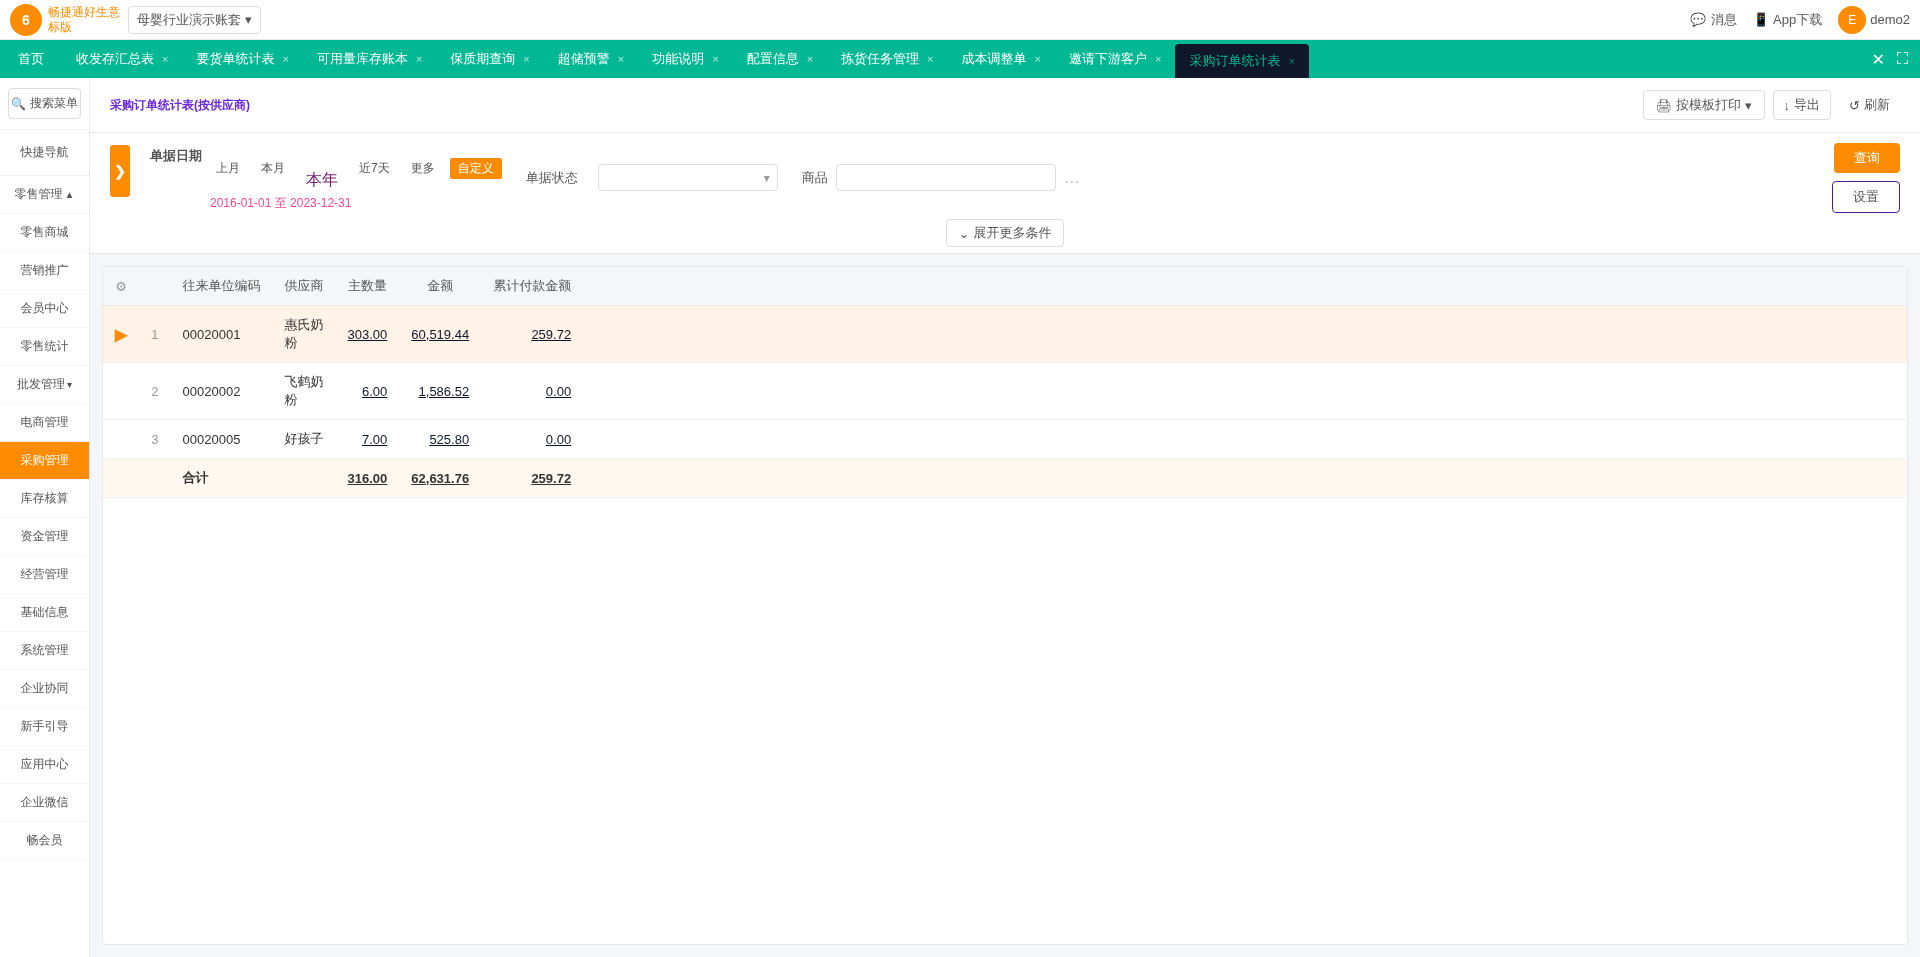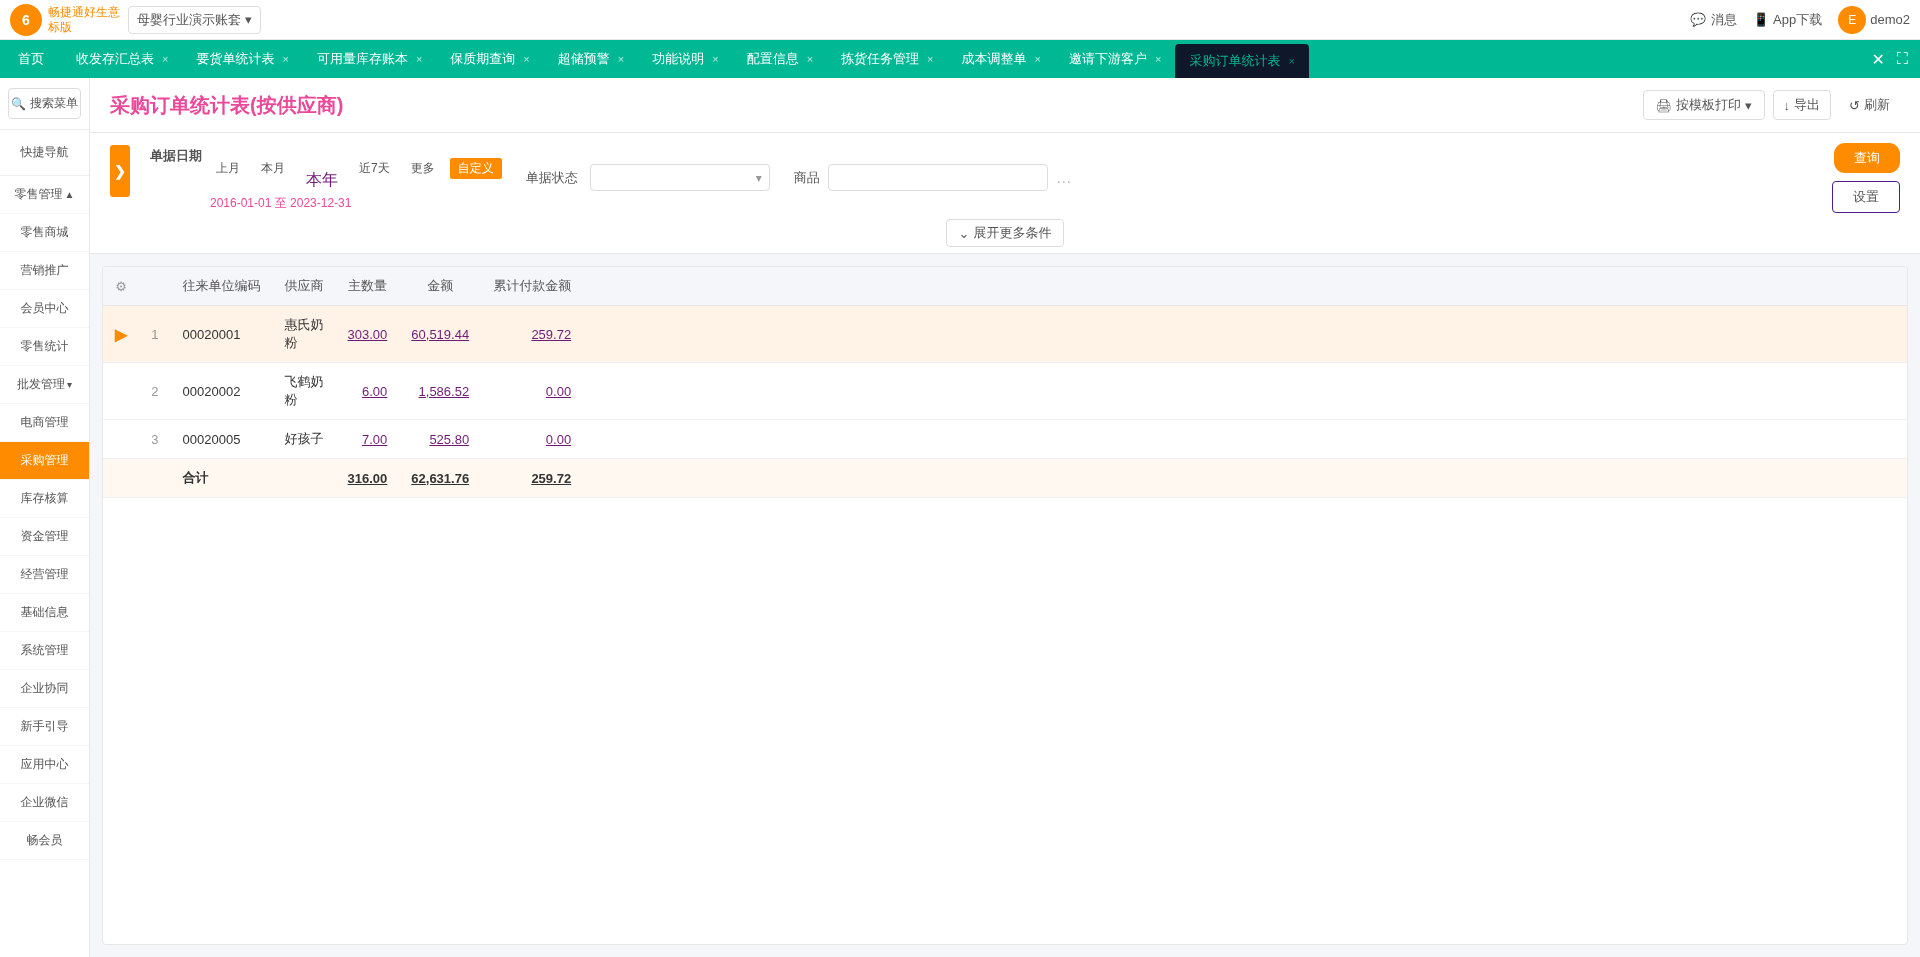--- a/index.html
+++ b/index.html
@@ -37,41 +37,41 @@
     .sidebar-item { padding: 10px 0; text-align: center; cursor: pointer; font-size: 12px; color: #555; border-bottom: 1px solid #f5f5f5; }
     .sidebar-item.active { color: #fff; background: #ff8c00; }
     .sidebar-item-label { display: flex; align-items: center; justify-content: center; gap: 2px; }
     .sidebar-item .arrow { font-size: 10px; }
 
     
     .content-area { flex: 1; overflow: auto; display: flex; flex-direction: column; background: #f5f6fa; }
 
     
     .page-header { background: #fff; padding: 12px 20px 0 20px; border-bottom: 1px solid #e8e8e8; flex-shrink: 0; display: flex; align-items: center; justify-content: space-between; }
-    .page-title { font-size: 20px; font-weight: bold; color: #ec4899; padding-bottom: 12px; }
+    .page-title { font-size: 12px; font-weight: bold; color: #6d28d9; padding-bottom: 12px; }
     .page-actions { display: flex; align-items: center; gap: 8px; padding-bottom: 12px; }
     .btn-print { display: flex; align-items: center; gap: 4px; padding: 5px 12px; border: 1px solid #ddd; border-radius: 4px; background: #fff; cursor: pointer; font-size: 13px; color: #555; }
     .btn-export { display: flex; align-items: center; gap: 4px; padding: 5px 10px; border: 1px solid #ddd; border-radius: 4px; background: #fff; cursor: pointer; font-size: 13px; color: #555; }
     .btn-refresh { display: flex; align-items: center; gap: 4px; padding: 5px 10px; border: none; background: #fff; cursor: pointer; font-size: 13px; color: #555; }
     .filter-select { padding: 5px 28px 5px 10px; border: 1px solid #ddd; border-radius: 4px; background: #fff; font-size: 13px; color: #555; cursor: pointer; appearance: none; min-width: 180px; }
     .filter-input { padding: 5px 10px; border: 1px solid #ddd; border-radius: 4px; background: #fff; font-size: 13px; color: #555; min-width: 200px; }
     .select-wrapper { position: relative; display: inline-flex; align-items: center; }
     .select-wrapper::after { content: '▾'; position: absolute; right: 8px; color: #999; font-size: 12px; pointer-events: none; }
     .expand-btn { display: flex; align-items: center; gap: 4px; color: #555; font-size: 13px; cursor: pointer; padding: 4px 12px; border: 1px solid #ddd; border-radius: 4px; background: #fff; }
-    .btn-query { padding: 6px 20px; background: #ff8c00; color: #fff; border: none; border-radius: 11px; cursor: pointer; font-size: 13px; }
+    .btn-query { padding: 6px 20px; background: #ff8c00; color: #fff; border: none; border-radius: 4px; cursor: pointer; font-size: 13px; }
     .btn-settings { padding: 6px 20px; background: #fff; color: #555; border: 1px solid #4c1d95; border-radius: 4px; cursor: pointer; font-size: 13px; margin-top: 4px; }
 
     
     .table-container { background: #fff; margin: 12px 12px; border: 1px solid #e8e8e8; border-radius: 4px; flex: 1; overflow: auto; }
     table { width: 100%; border-collapse: collapse; }
     thead tr { background: #f5f6fa; }
     th { padding: 10px 12px; text-align: left; font-size: 13px; color: #555; font-weight: normal; border-bottom: 1px solid #e8e8e8; white-space: nowrap; }
     th.center { text-align: center; }
     td { padding: 10px 12px; font-size: 13px; color: #333; border-bottom: 1px solid #f0f0f0; }
-    td.number { text-align: right; color: #701a75; text-decoration: underline; cursor: pointer; }
+    td.number { text-align: right; color: #0f172a; text-decoration: underline; cursor: pointer; }
     td.center { text-align: center; }
     tr.row-selected { background: #fff3e8; }
     .row-index { color: #999; }
     .settings-icon { color: #999; cursor: pointer; }
     .expand-arrow { color: #ff8c00; cursor: pointer; font-size: 16px; font-weight: bold; }
 
     
     .table-footer { background: #fff8f0; }
     .table-footer td { font-weight: bold; color: #333; border-top: 1px solid #e8e8e8; }
   </style>
@@ -276,21 +276,21 @@
                   <span style="padding:2px 6px; cursor:pointer; font-size:12px; color:#555;">本月</span>
                   <span style="padding:2px 6px; cursor:pointer; font-size:16px; color:#701a75;margin-top:25px;">本年</span>
                   <span style="padding:2px 6px; cursor:pointer; font-size:12px; color:#555;">近7天</span>
                   <span style="padding:2px 6px; cursor:pointer; font-size:12px; color:#555;">更多</span>
                   <span style="padding:2px 8px; background:#ff8c00; color:#fff; border-radius:2px; font-size:12px; cursor:pointer;">自定义</span>
                 </div>
                 <div style="font-size:12px; color:#ec4899; margin-top:2px;">2016-01-01 至 2023-12-31</div>
               </div>
             </div>
 
-            <div style="display:flex; align-items:center; gap:12px;">
+            <div style="display:flex; align-items:center; gap:20px;">
               <span style="font-size:13px; color:#555; white-space:nowrap;">单据状态</span>
               <div class="select-wrapper">
                 <select class="filter-select">
                   <option value=""></option>
                 </select>
               </div>
             </div>
 
             <div style="display:flex; align-items:center; gap:8px;">
               <span style="font-size:13px; color:#555; white-space:nowrap;">商品</span>

